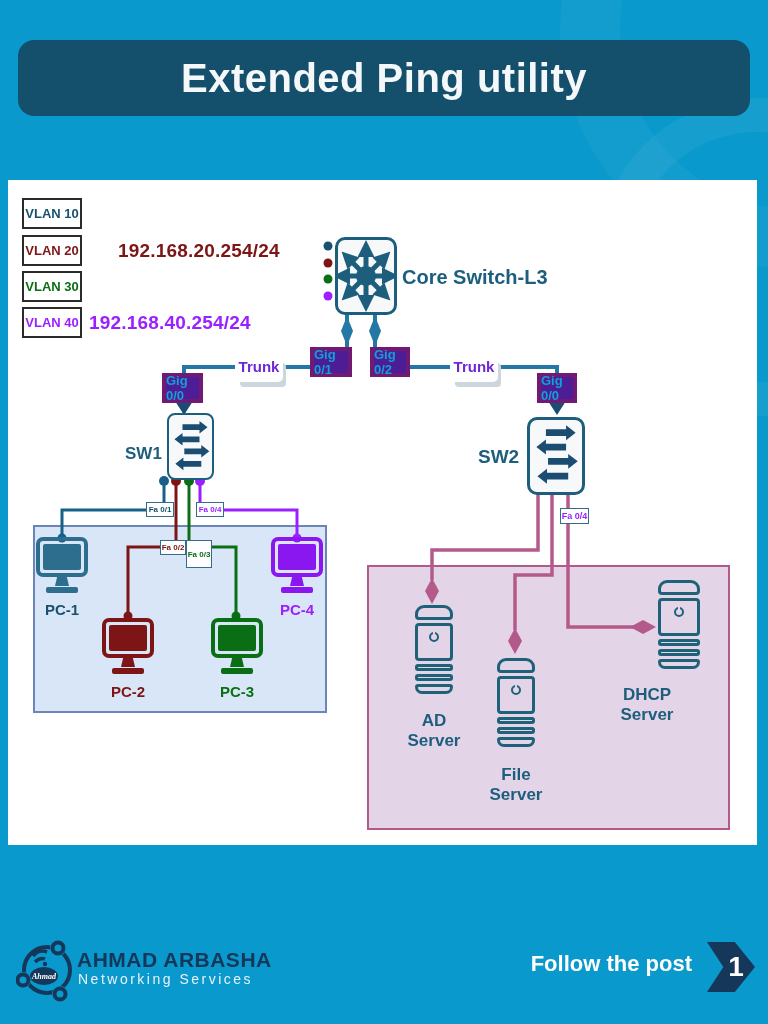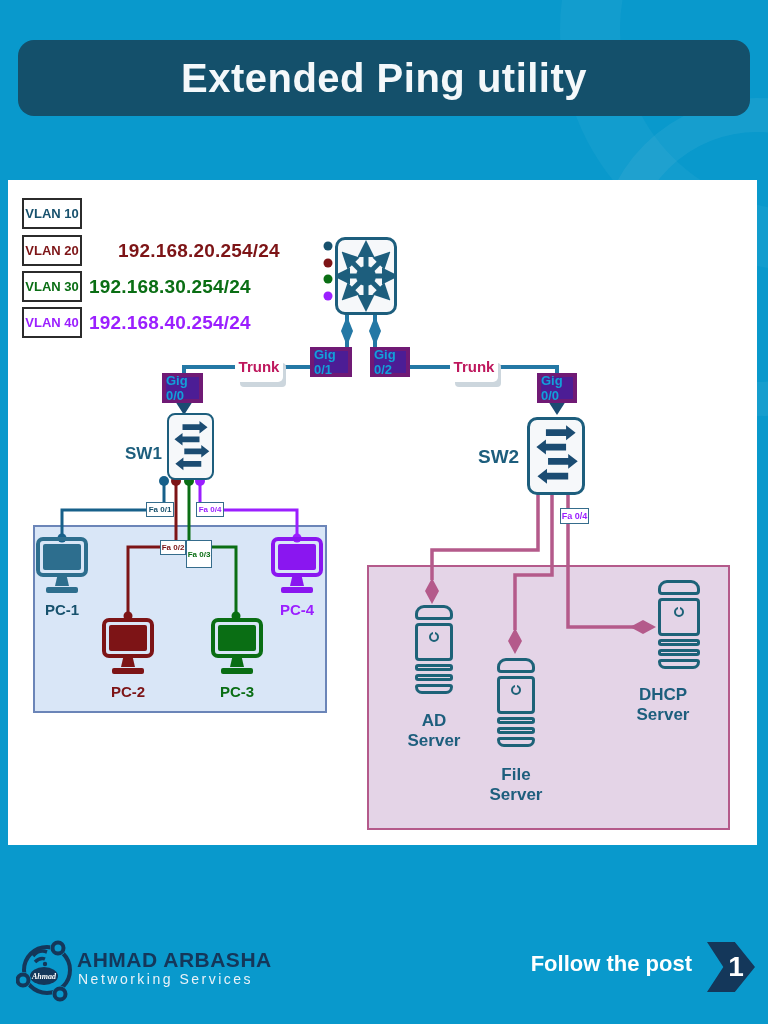--- a/index.html
+++ b/index.html
@@ -46,21 +46,21 @@
   }
   .fa-box{
     position:absolute;background:#fff;border:1px solid #356c8c;box-sizing:border-box;
     display:flex;align-items:center;justify-content:center;
     font-weight:bold;font-size:8px;
   }
   .trunk-tag{
     position:absolute;width:48px;height:26px;background:#fff;border-radius:5px;
     box-shadow:4px 6px 0 -1px #ccd6dd;
     display:flex;align-items:flex-start;justify-content:center;
-    font-weight:bold;font-size:15px;color:#be185d;padding-top:2px;box-sizing:border-box;
+    font-weight:bold;font-size:15px;color:#6d28d9;padding-top:2px;box-sizing:border-box;
   }
 
   
   .pc-zone{position:absolute;left:25px;top:345px;width:294px;height:188px;background:#d9e6f7;border:2px solid #6b85b8;box-sizing:border-box;}
   .srv-zone{position:absolute;left:359px;top:385px;width:363px;height:265px;background:#e4d4e7;border:2px solid #b45a8b;box-sizing:border-box;}
 
   .wires{position:absolute;left:0;top:0;pointer-events:none;}
 
   
   .pc{position:absolute;display:flex;flex-direction:column;align-items:center;width:52px;}
@@ -107,21 +107,20 @@
 
   <div class="vlan-row" style="top:18px;">
     <div class="vlan-box c-teal">VLAN 10</div>
   </div>
   <div class="vlan-row" style="top:55px;gap:29px;">
     <div class="vlan-box c-red">VLAN 20</div>
     <div class="vlan-ip c-red">192.168.20.254/24</div>
   </div>
   <div class="vlan-row" style="top:91px;">
     <div class="vlan-box c-green">VLAN 30</div>
-    <div class="vlan-ip c-green">192.168.30.254/24</div>
   </div>
   <div class="vlan-row" style="top:127px;">
     <div class="vlan-box c-purple">VLAN 40</div>
     <div class="vlan-ip c-purple">192.168.40.254/24</div>
   </div>
 
   <div class="pc-zone"></div>
   <div class="srv-zone"></div>
 
   <svg class="wires" width="749" height="665" viewBox="0 0 749 665">
@@ -180,20 +179,21 @@
         <line x1="28" y1="36" x2="7" y2="36" marker-end="url(#ah)"></line>
         <line x1="28" y1="36" x2="49" y2="36" marker-end="url(#ah)"></line>
         <line x1="28" y1="36" x2="12" y2="20" marker-end="url(#ah)"></line>
         <line x1="28" y1="36" x2="44" y2="20" marker-end="url(#ah)"></line>
         <line x1="28" y1="36" x2="12" y2="52" marker-end="url(#ah)"></line>
         <line x1="28" y1="36" x2="44" y2="52" marker-end="url(#ah)"></line>
       </g>
       <circle cx="28" cy="36" r="10" fill="#1d5e7d"></circle>
     </svg>
   </div>
+  <div class="lbl" style="left:394px;top:86px;font-size:20px;">Core Switch-L3</div>
 
   <div class="port-box" style="left:302px;top:167px;width:42px;height:30px;">Gig 0/1</div>
   <div class="port-box" style="left:362px;top:167px;width:40px;height:30px;">Gig 0/2</div>
   <div class="trunk-tag" style="left:227px;top:176px;">Trunk</div>
   <div class="trunk-tag" style="left:442px;top:176px;">Trunk</div>
   <div class="port-box" style="left:154px;top:193px;width:41px;height:30px;">Gig 0/0</div>
   <div class="port-box" style="left:529px;top:193px;width:40px;height:30px;">Gig 0/0</div>
 
   <div class="node" style="left:159px;top:233px;width:47px;height:67px;border-width:2.5px;border-radius:8px;">
     <svg width="42" height="62" viewBox="0 0 47 66" fill="#1b4c72">
@@ -287,21 +287,21 @@
 
   <div class="srv" style="left:650px;top:400px;width:42px;">
     <div class="s1"></div>
       <div class="s2">
         <div class="pwr"></div>
       </div>
       <div class="s3"></div>
       <div class="s4"></div>
       <div class="s5"></div>
   </div>
-  <div class="srv-label" style="left:600px;top:505px;">
+  <div class="srv-label" style="left:584px;top:505px;">
     <div>DHCP</div>
     <div>Server</div>
   </div>
 </div>
 
 <svg class="logo" width="62" height="78" viewBox="0 0 62 78">
   <circle cx="31" cy="40" r="23" fill="none" stroke="#14375a" stroke-width="4"></circle>
   <g fill="none" stroke="#14375a" stroke-width="3.5">
     <path d="M17,26 q6,-7 14,-4"></path>
     <path d="M19,32 q5,-5 10,-3"></path>

